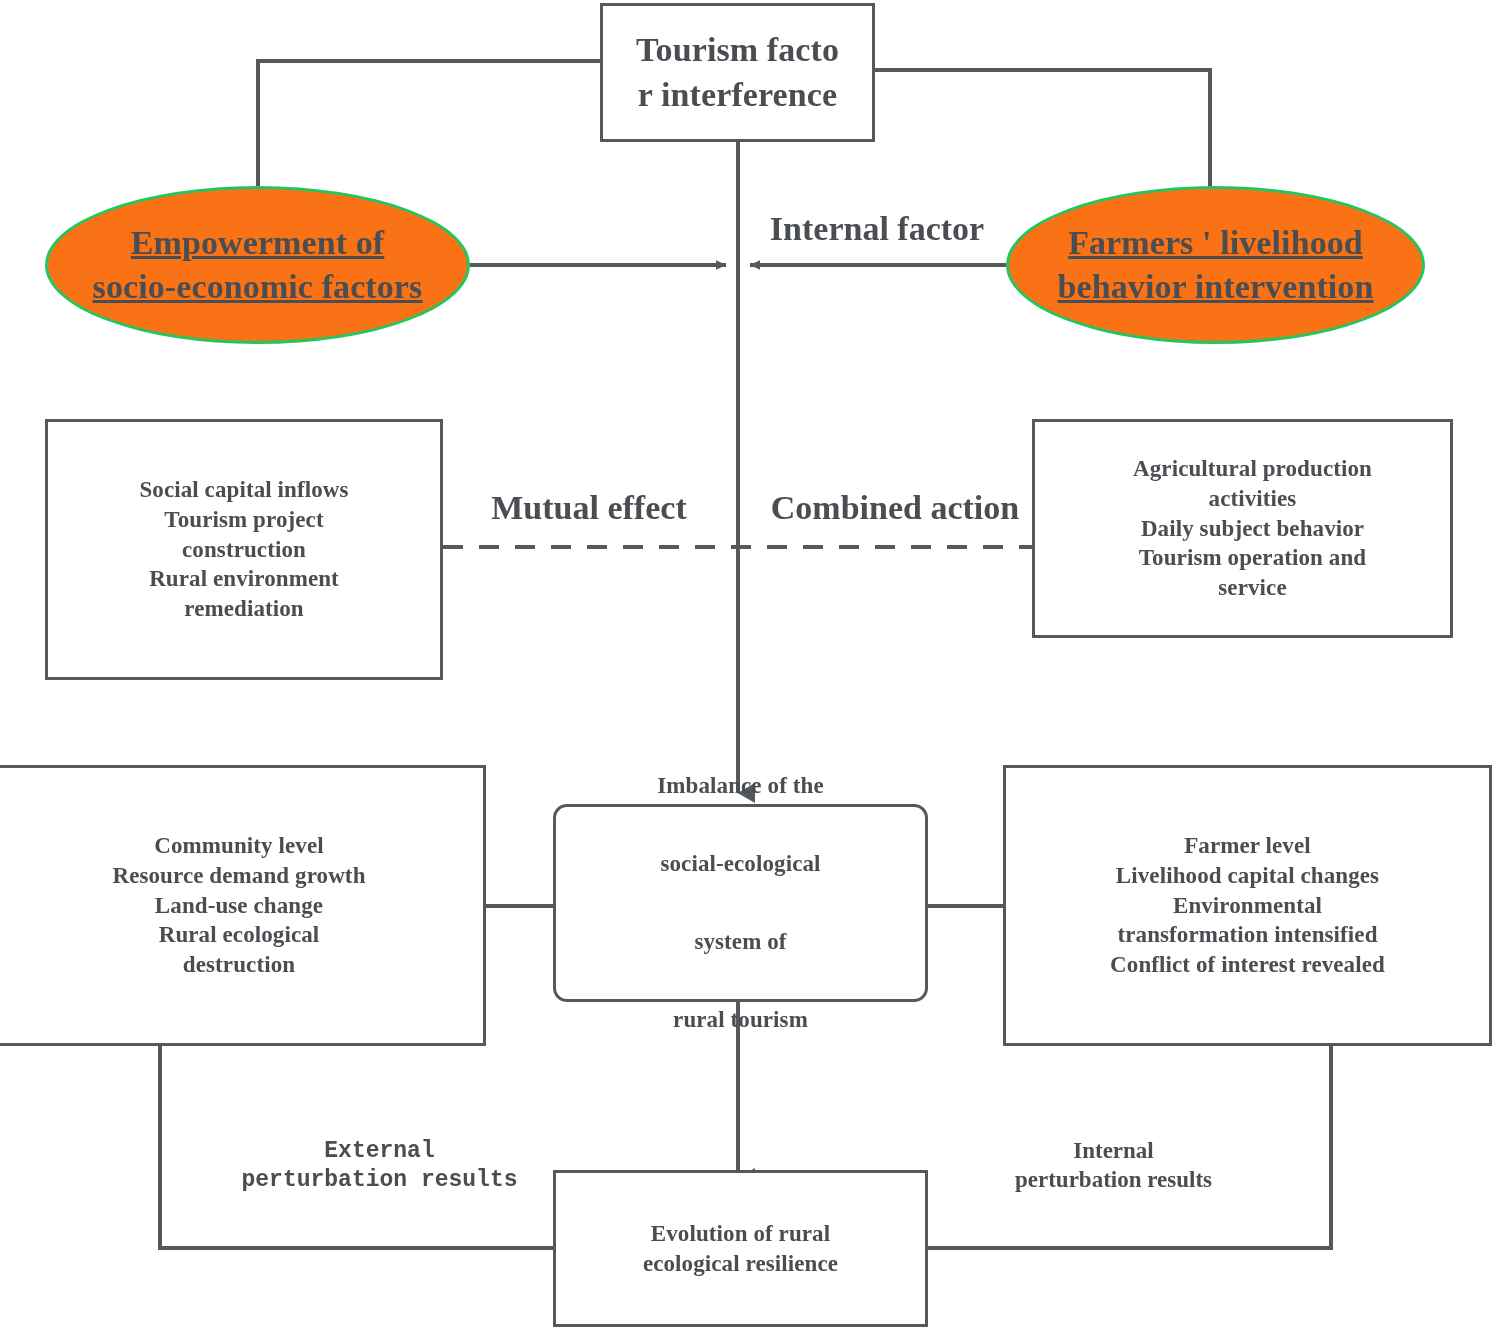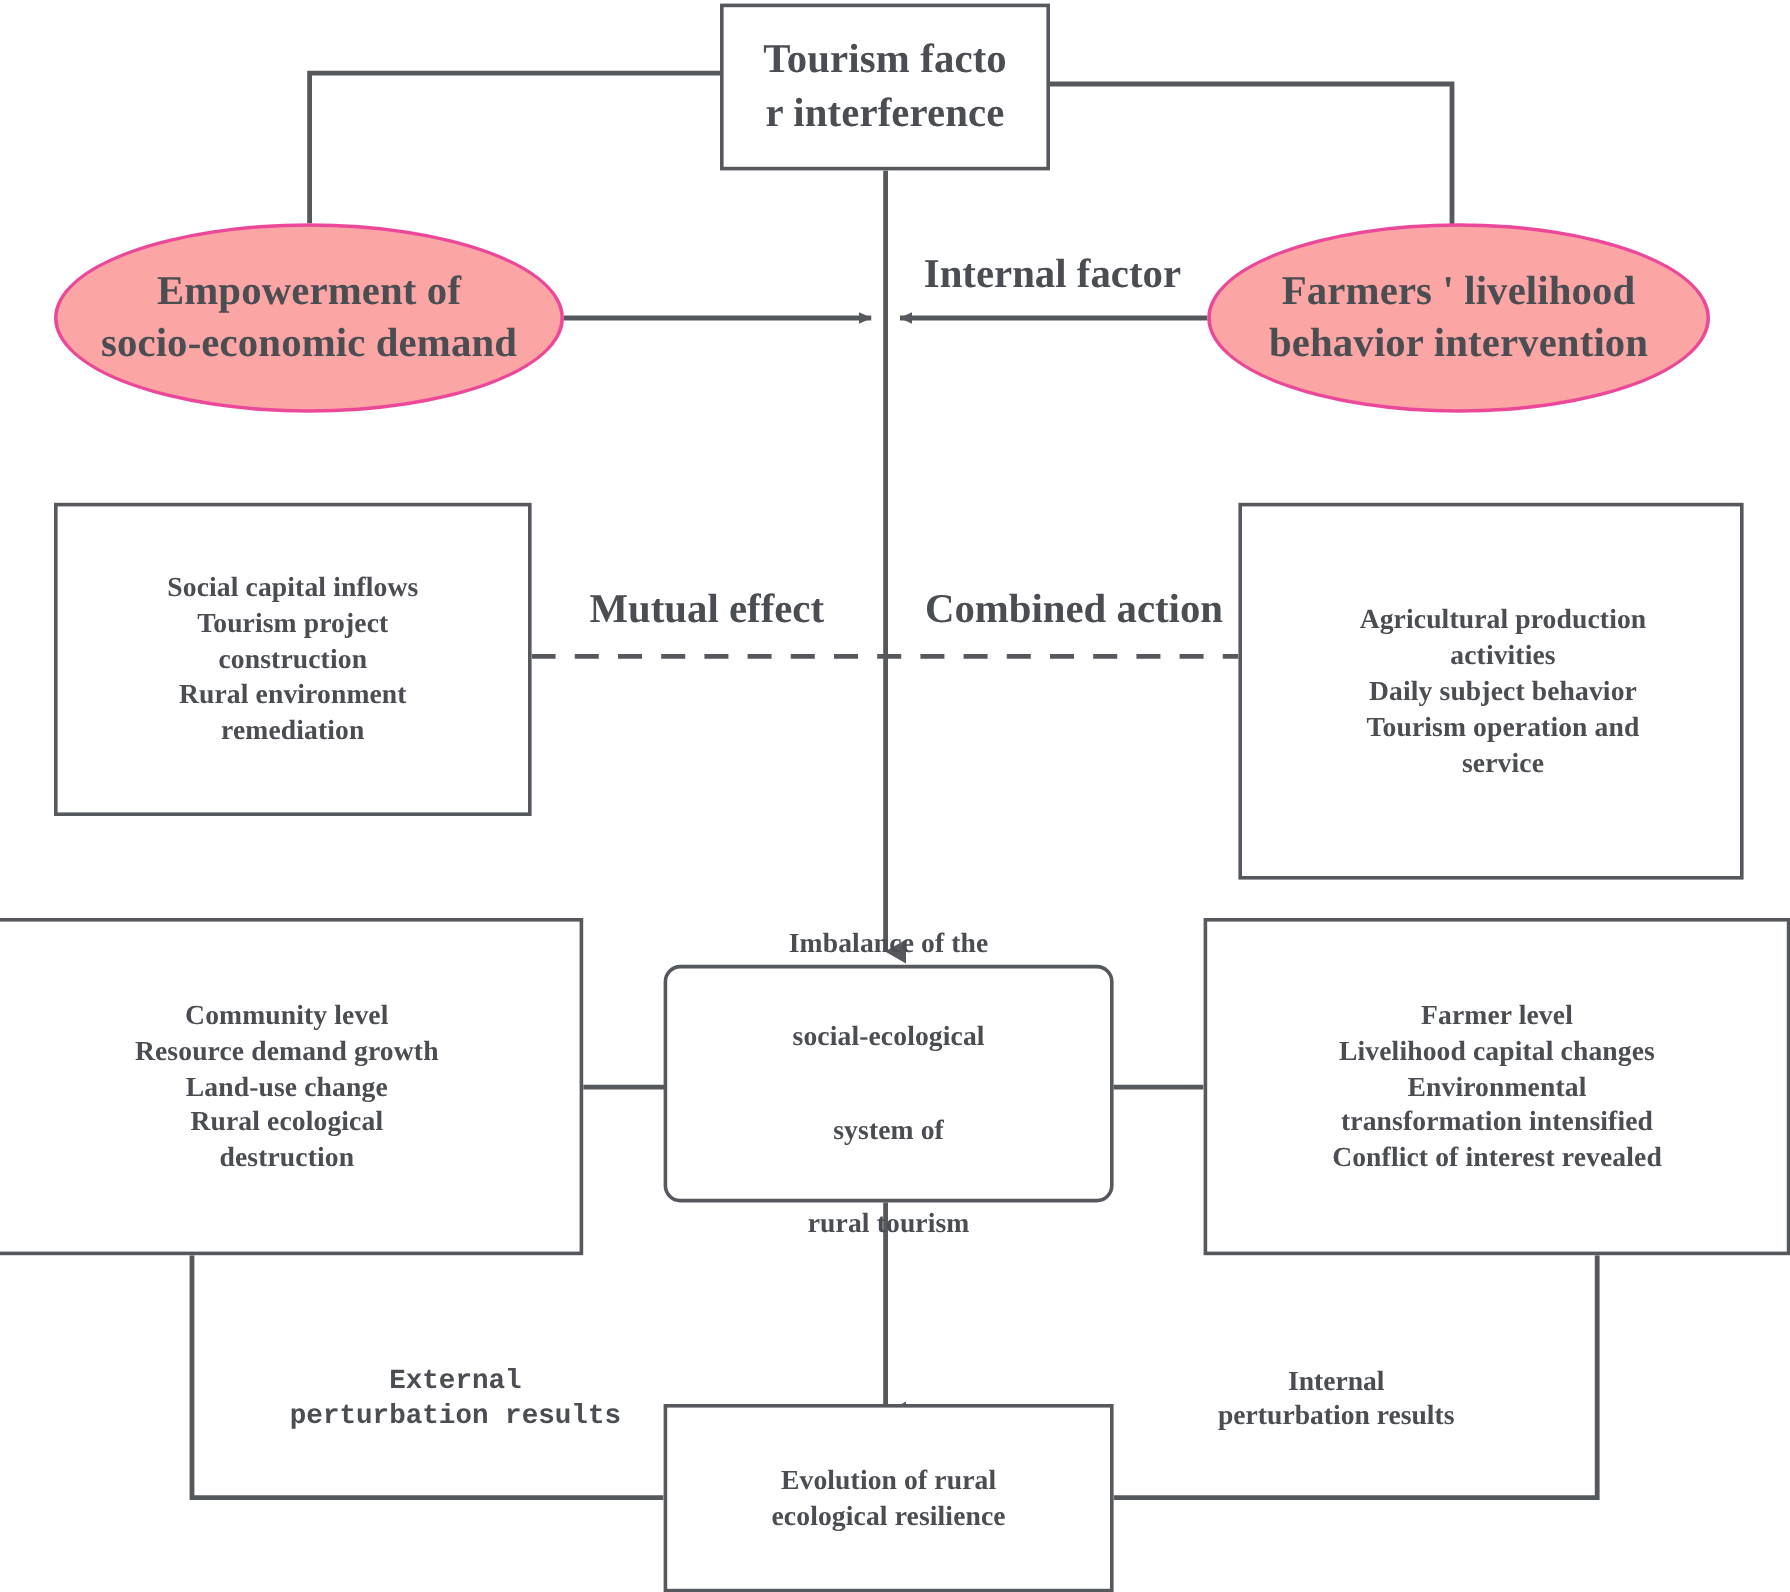--- a/index.html
+++ b/index.html
@@ -36,23 +36,24 @@
     letter-spacing: 0.1px;
   }
   .box {
     border: 3px solid #55585d;
     background: #ffffff;
   }
   .box-round {
     border-radius: 14px;
   }
   .ellipse {
-    border: 3px solid #ec4899;
+    border: 3px solid #22c55e;
     border-radius: 50%;
-    background: #fca5a5;
+    background: #f97316;
+    text-decoration: underline;
   }
   .edge-label {
     position: absolute;
     color: #4a4d52;
     font-weight: bold;
     text-align: center;
     line-height: 1.25;
     white-space: pre-line;
     background: transparent;
   }
@@ -104,37 +105,37 @@
     </g>
   </svg>
 
   <div class="node box f34" style="left:600px; top:3px; width:275px; height:139px;">
     <span class="line">Tourism facto</span>
     <span class="line">r interference</span>
   </div>
 
   <div class="node ellipse f34" style="left:45px; top:186px; width:425px; height:158px;">
     <span class="line">Empowerment of</span>
-    <span class="line">socio-economic demand</span>
+    <span class="line">socio-economic factors</span>
   </div>
 
   <div class="node ellipse f34" style="left:1006px; top:186px; width:419px; height:158px;">
     <span class="line">Farmers ' livelihood</span>
     <span class="line">behavior intervention</span>
   </div>
 
   <div class="node box f33" style="left:45px; top:419px; width:398px; height:261px;">
     <span class="line">Social capital inflows</span>
     <span class="line">Tourism project</span>
     <span class="line">construction</span>
     <span class="line">Rural environment</span>
     <span class="line">remediation</span>
   </div>
 
-  <div class="node box f33" style="left:1032px; top:419px; width:421px; height:314px;padding-left:20px;">
+  <div class="node box f33" style="left:1032px; top:419px; width:421px; height:219px;padding-left:20px;">
     <span class="line">Agricultural production</span>
     <span class="line">activities</span>
     <span class="line">Daily subject behavior</span>
     <span class="line">Tourism operation and</span>
     <span class="line">service</span>
   </div>
 
   <div class="node box f33" style="left:-8px; top:765px; width:494px; height:281px;">
     <span class="line">Community level</span>
     <span class="line">Resource demand growth</span>

